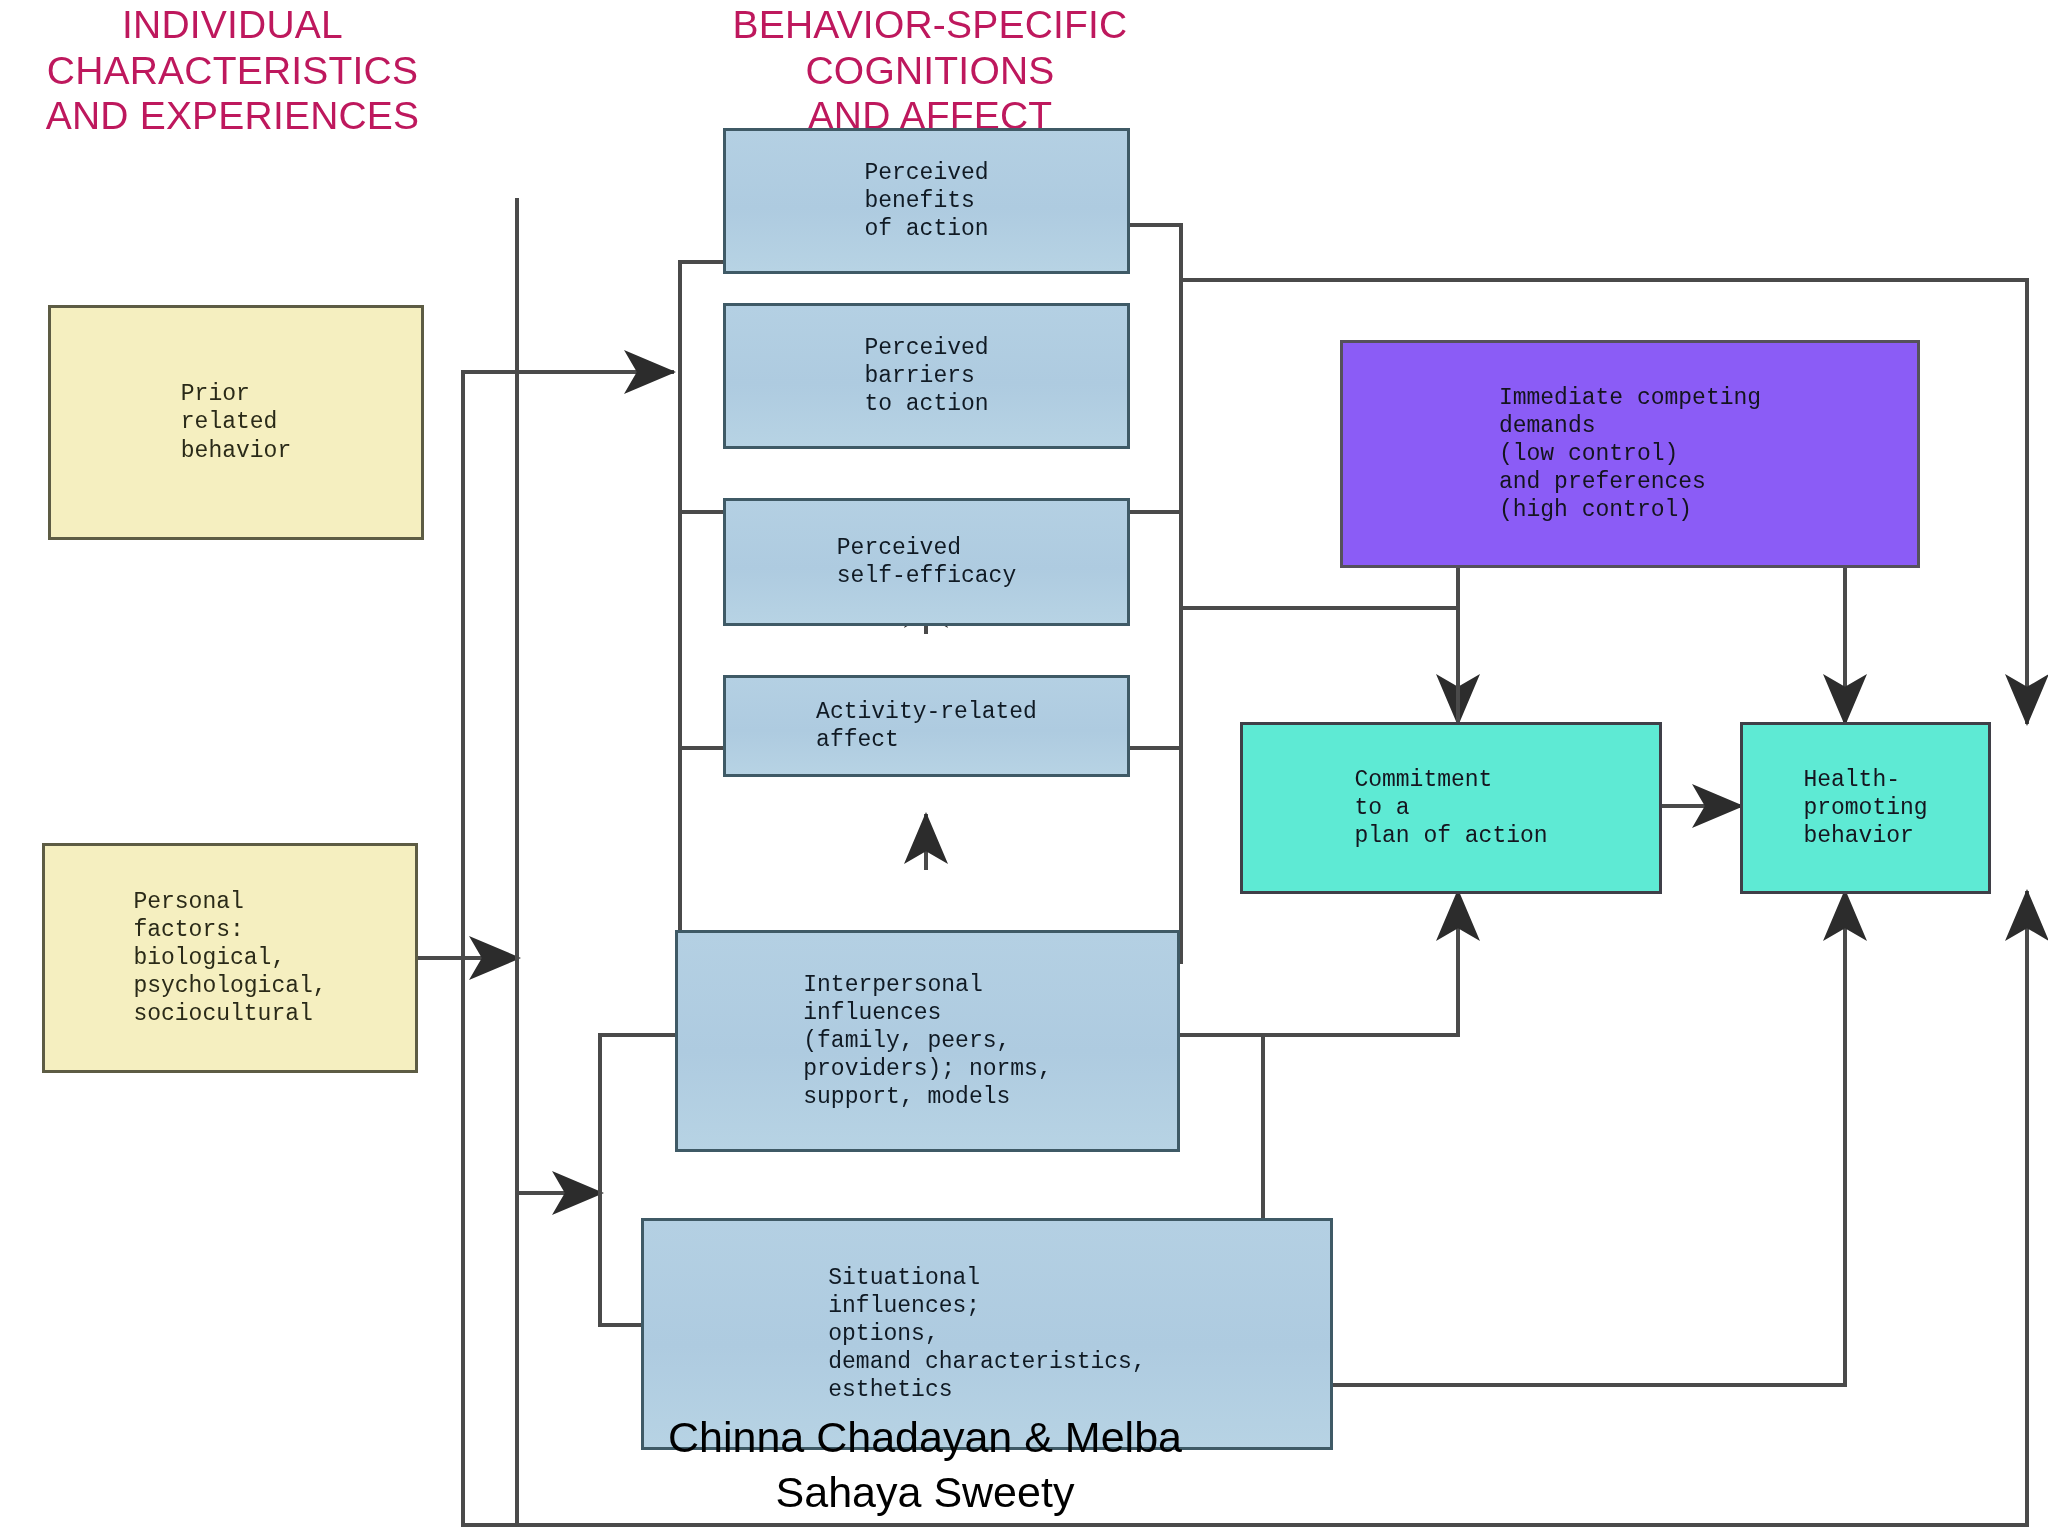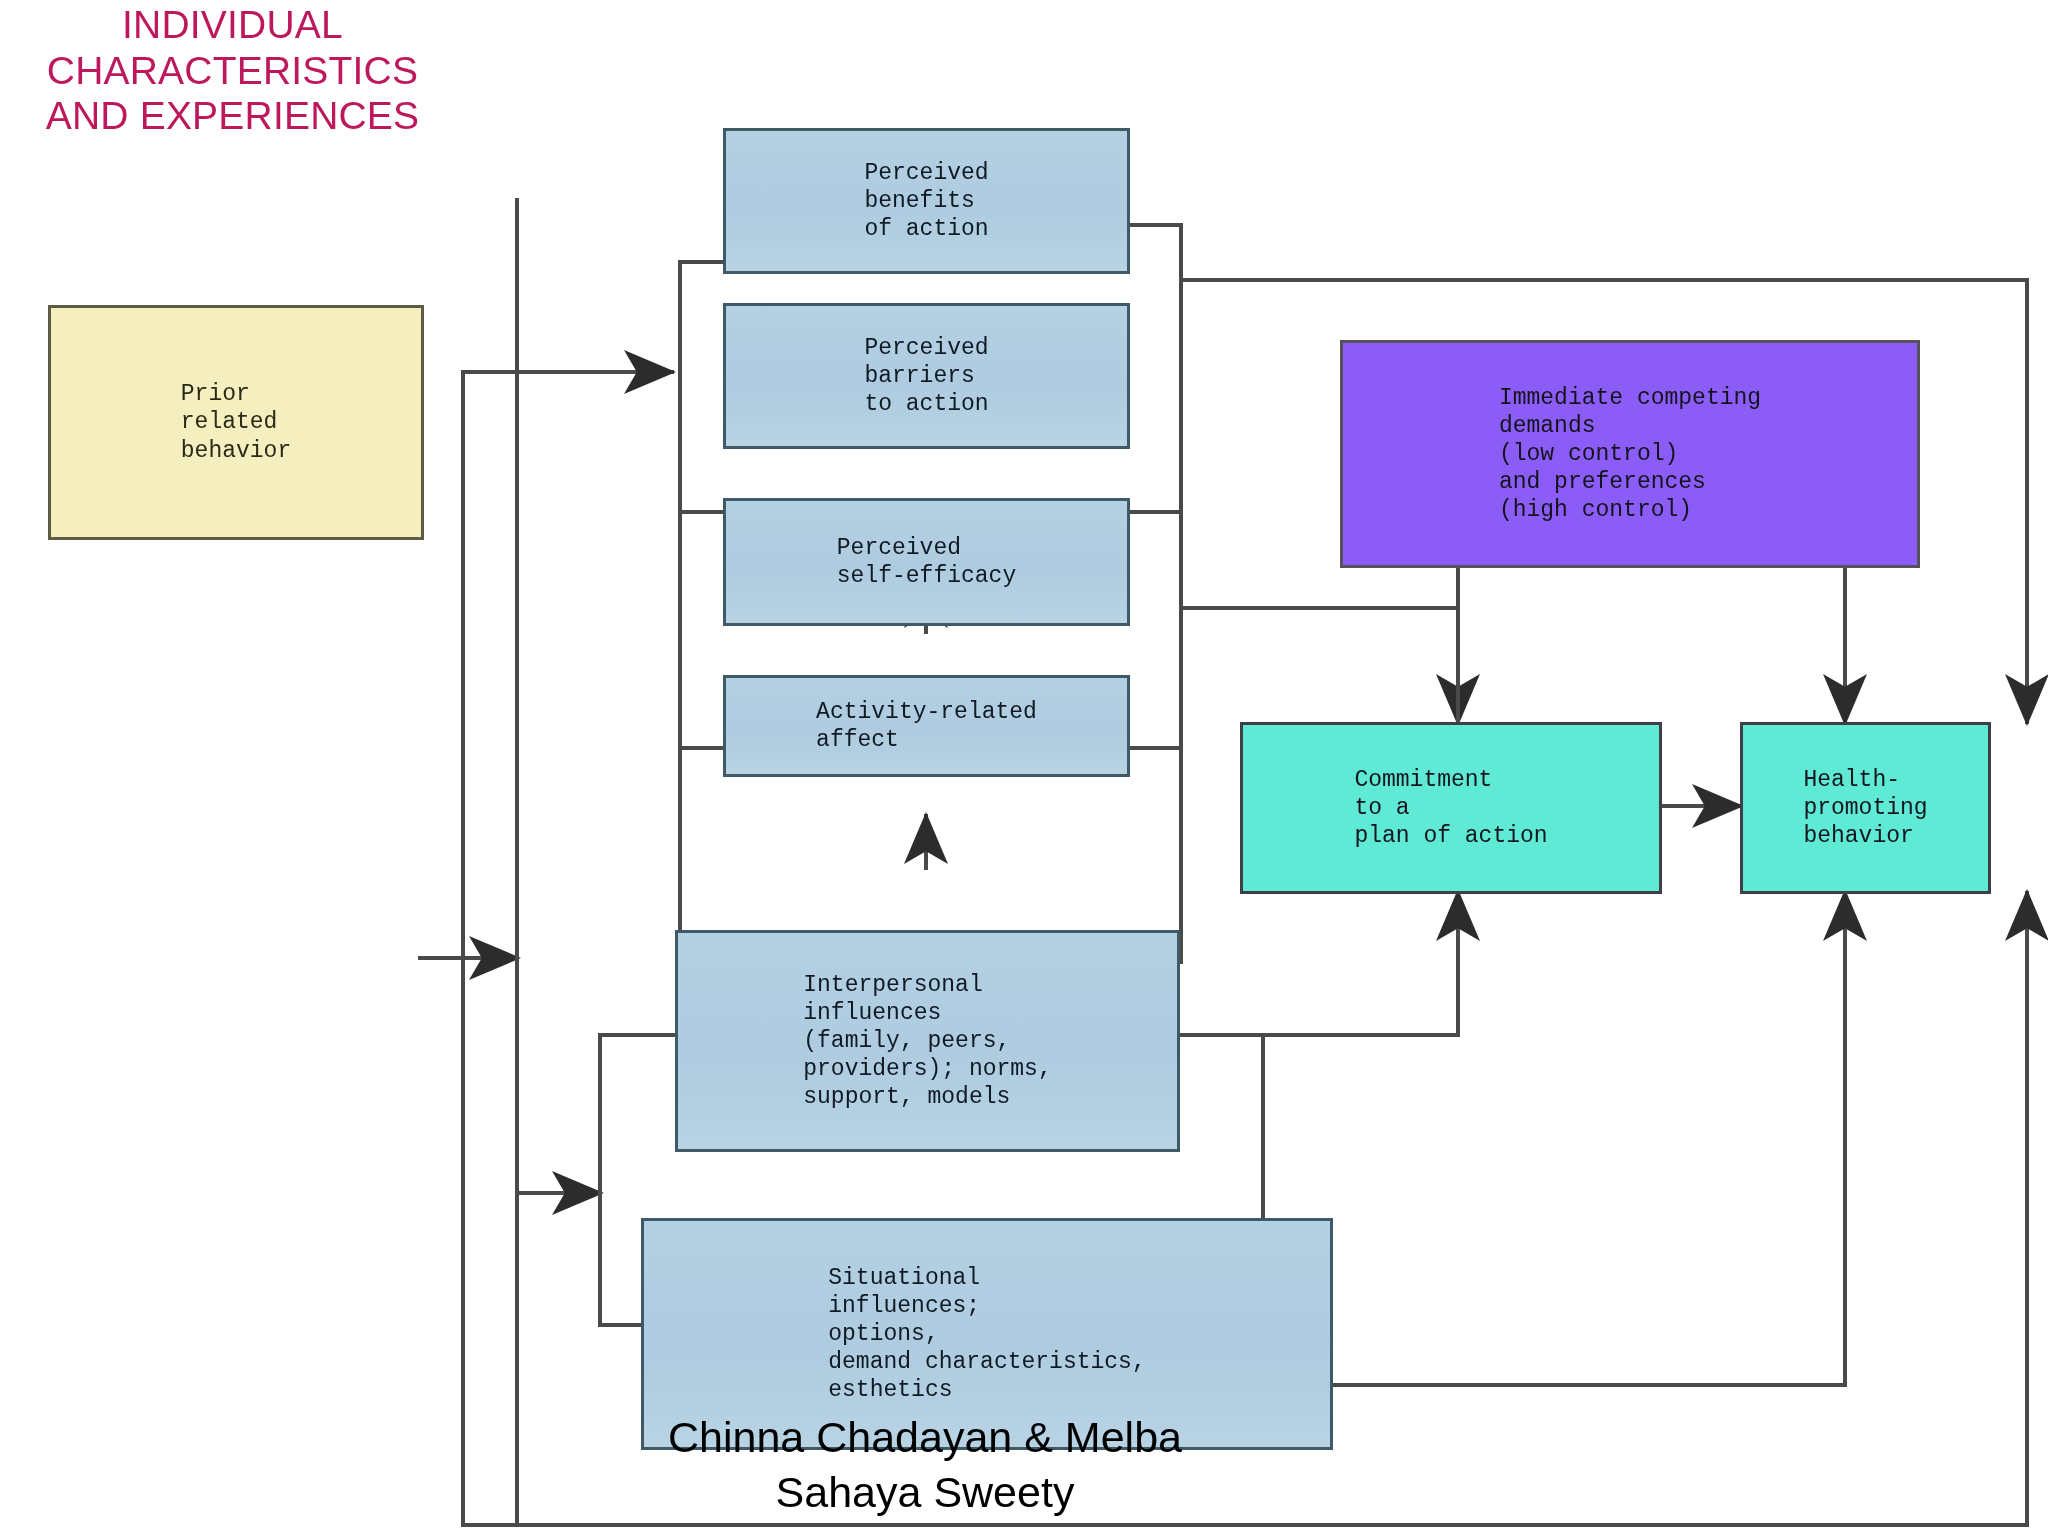--- a/index.html
+++ b/index.html
@@ -25,20 +25,23 @@
              font-family:"Liberation Sans","DejaVu Sans",sans-serif;}
 </style>
 </head>
 <body>
 
 <div id="stage">
 
   <div class="col-head" style="left:0px;top:2px;width:465px;">INDIVIDUAL
 CHARACTERISTICS
 AND EXPERIENCES</div>
+  <div class="col-head" style="left:650px;top:2px;width:560px;">BEHAVIOR-SPECIFIC
+COGNITIONS
+AND AFFECT</div>
 
   <svg class="wires" viewBox="0 0 2048 1536" xmlns="http://www.w3.org/2000/svg">
     <defs>
       <marker id="ah" markerWidth="13" markerHeight="11" refX="12" refY="5.5" orient="auto">
         <path d="M0,0 L13,5.5 L0,11 L3.2,5.5 Z" fill="#2c2c2c"></path>
       </marker>
     </defs>
     <g stroke="#4a4a4a" stroke-width="4" fill="none" stroke-linecap="square">
 
       <path d="M463,372 L463,1525"></path>
@@ -92,20 +95,25 @@
 
       <path d="M926,632 L926,580" marker-end="url(#ah)"></path>
       <path d="M926,868 L926,816" marker-end="url(#ah)"></path>
     </g>
   </svg>
 
   <div class="node yellow" style="left:42px;top:305px;width:376px;height:235px;margin-left:6px;">Prior
 related
 behavior</div>
 
+  <div class="node yellow" style="left:42px;top:843px;width:376px;height:230px;">Personal
+factors:
+biological,
+psychological,
+sociocultural</div>
 
   <div class="node blue" style="left:723px;top:128px;width:407px;height:146px;">Perceived
 benefits
 of action</div>
 
   <div class="node blue" style="left:723px;top:303px;width:407px;height:146px;">Perceived
 barriers
 to action</div>
 
   <div class="node blue" style="left:723px;top:498px;width:407px;height:128px;">Perceived

